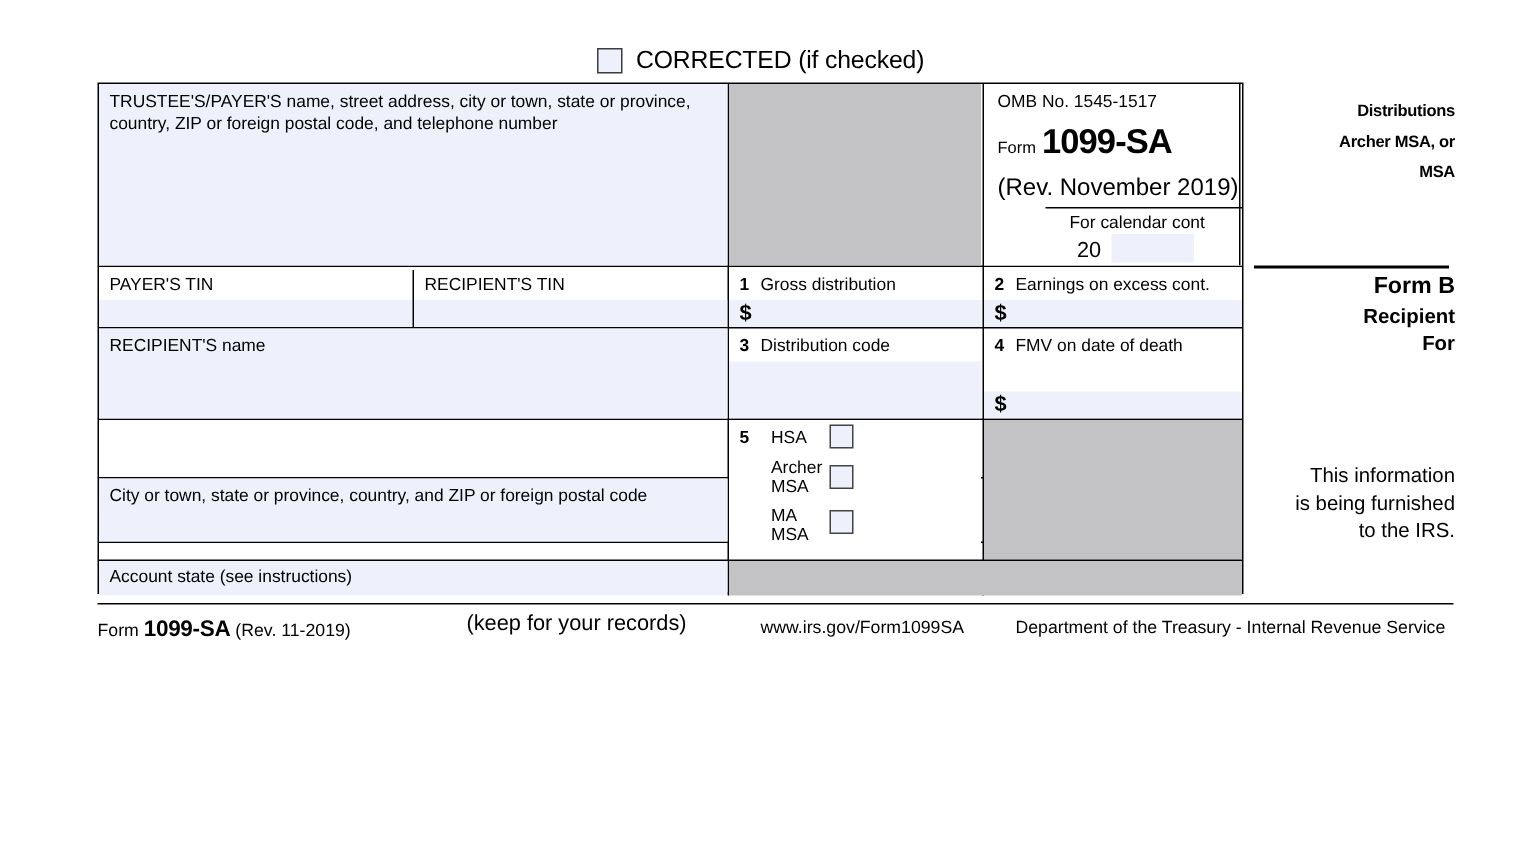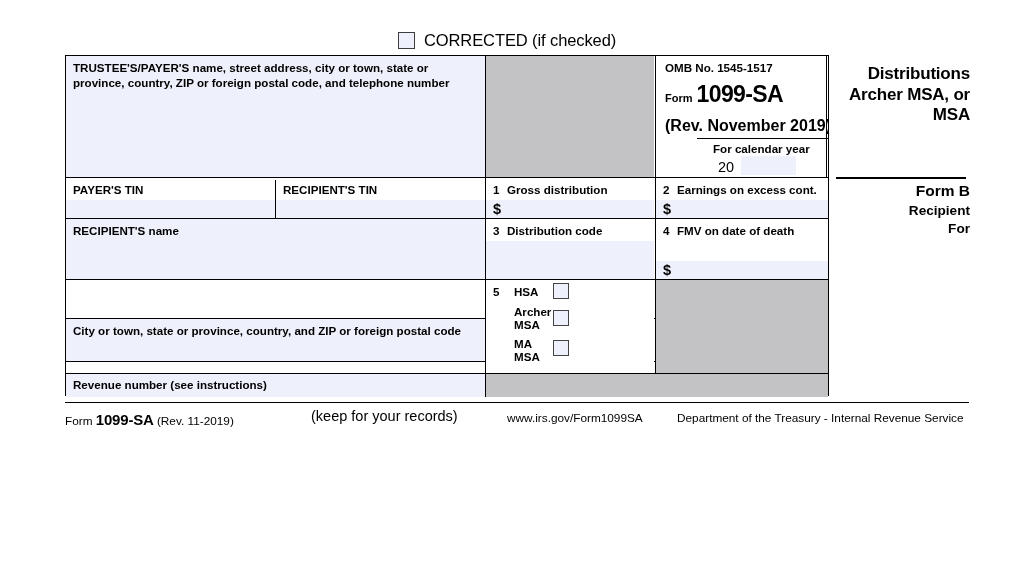--- a/index.html
+++ b/index.html
@@ -69,21 +69,20 @@
   }
   .gray {
     background: #c3c3c5;
   }
   .lbl {
     position: absolute;
     font-size: 11.6px;
     line-height: 14.5px;
     color: #000;
     white-space: nowrap;
-    font-weight: bold;
   }
   .lbl-wrap {
     white-space: normal;
   }
   .dollar {
     position: absolute;
     font-weight: bold;
     font-size: 14.5px;
     line-height: 14.5px;
   }
@@ -114,21 +113,21 @@
   }
 
   
   #title-block {
     position: absolute;
     left: 836px;
     top: 64px;
     width: 134px;
     text-align: right;
     font-weight: bold;
-    font-size: 17px;
+    font-size: 11px;
     line-height: 20.5px;
     letter-spacing: -0.2px;
   }
   #copyb-rule {
     position: absolute;
     left: 836px;
     top: 177px;
     width: 130px;
     height: 1.5px;
     background: #000;
@@ -244,21 +243,21 @@
 
       <div style="position:absolute; left:9px; top:27px; display:flex; align-items:baseline; gap:4px;">
         <span class="lbl" style="position:static; font-size:11px;">Form</span>
         <span style="font-weight:bold; font-size:23px; letter-spacing:-0.6px; line-height:23px;">1099-SA</span>
       </div>
 
       <div class="lbl" style="left:9px; top:63px; font-size:16px;">(Rev. November 2019)</div>
 
       <div class="thinline" style="left:41px; top:82px; width:131px;"></div>
 
-      <div class="lbl" style="left:57px; top:86px; font-size:11.6px;">For calendar year</div>
+      <div class="lbl" style="left:57px; top:86px; font-size:11.6px;">For calendar cont</div>
 
       <div style="position:absolute; left:62px; top:104px; font-size:14.5px; line-height:14.5px;">20</div>
       <div class="fill" style="position:absolute; left:85px; top:100px; width:55px; height:19px;"></div>
 
       <div class="vline" style="left:170px; top:0px; height:121px;"></div>
     </div>
 
     <div class="cell" style="left:0px; top:122px; width:209px; height:40px;">
       <div class="lbl" style="left:7px; top:5px;">PAYER'S TIN</div>
       <div class="fill" style="position:absolute; left:0px; top:22px; width:209px; height:18px;"></div>
@@ -318,39 +317,44 @@
     </div>
 
     <div class="cell gray" style="left:590px; top:224px; width:172px; height:93px;"></div>
 
     <div class="cell fill" style="left:0px; top:263px; width:419px; height:42px;">
       <div class="lbl" style="left:7px; top:5px;">City or town, state or province, country, and ZIP or foreign postal code</div>
     </div>
 
     <div class="hline" style="left:0px; top:317px; width:762px;"></div>
     <div class="cell fill" style="left:0px; top:318px; width:419px; height:23px;">
-      <div class="lbl" style="left:7px; top:4px;">Revenue number (see instructions)</div>
+      <div class="lbl" style="left:7px; top:4px;">Account state (see instructions)</div>
     </div>
     <div class="cell gray" style="left:420px; top:318px; width:342px; height:23px;"></div>
 
   </div>
 
   <div id="title-block">
     <div>Distributions</div>
     <div>Archer MSA, or</div>
     <div>MSA</div>
   </div>
 
   <div id="copyb-rule"></div>
   <div id="copyb">Form B</div>
   <div id="copyb-sub">
     <div>Recipient</div>
     <div>For</div>
   </div>
 
+  <div id="furnished">
+    <div>This information</div>
+    <div>is being furnished</div>
+    <div>to the IRS.</div>
+  </div>
 
   <div id="footer-rule"></div>
   <div id="footer">
     <div id="f-form">
       <span>Form</span>
       <span id="f-num">1099-SA</span>
       <span id="f-rev">(Rev. 11-2019)</span>
     </div>
     <div id="f-keep">(keep for your records)</div>
     <div id="f-url">www.irs.gov/Form1099SA</div>

